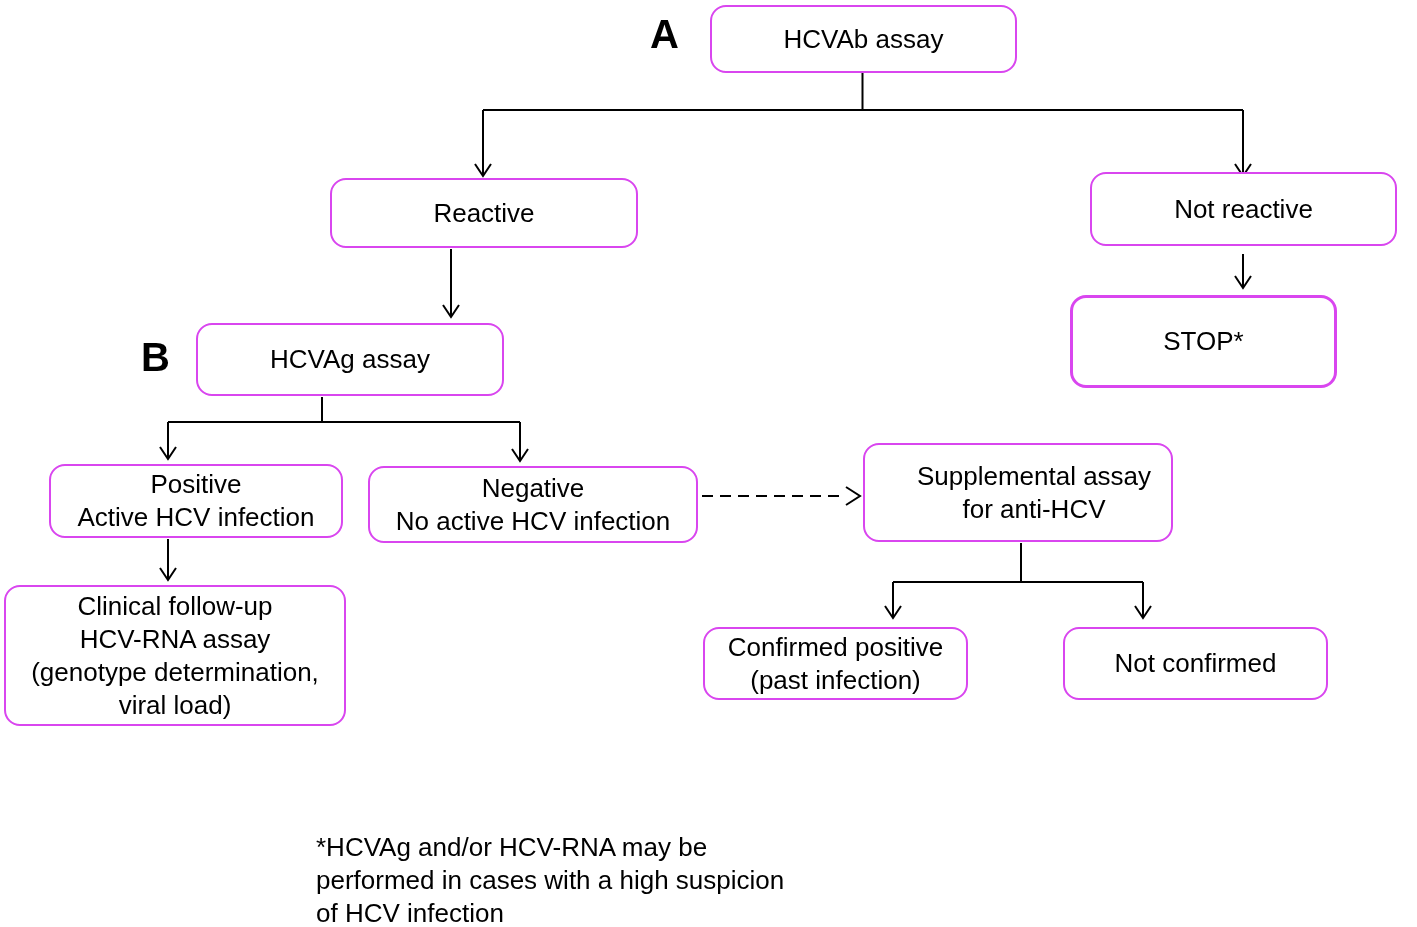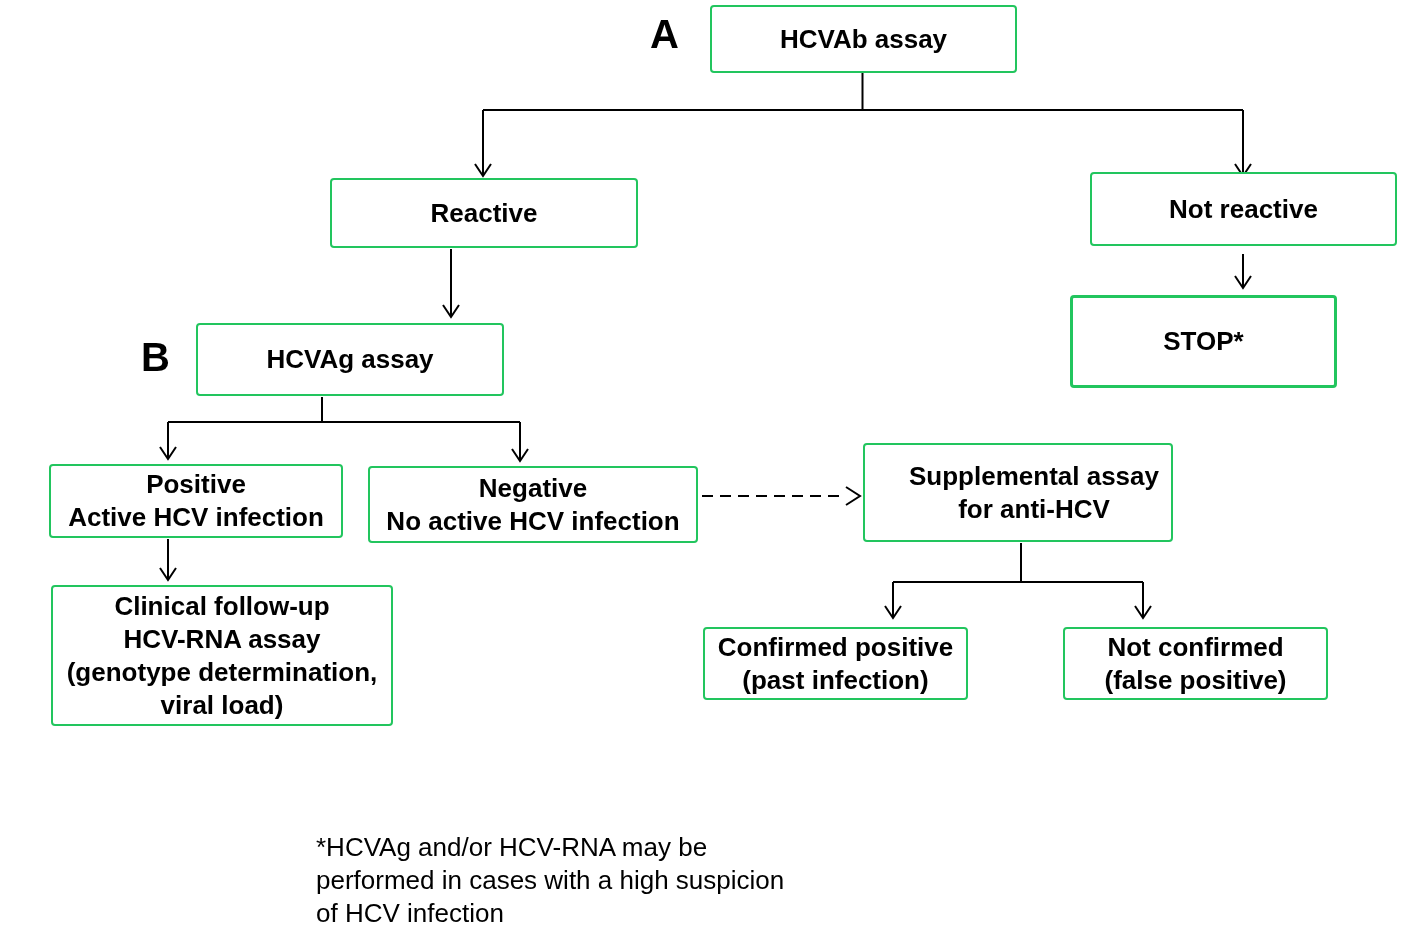--- a/index.html
+++ b/index.html
@@ -24,32 +24,31 @@
     height: 927px;
   }
   #connectors path, #connectors polyline {
     stroke: #000000;
     stroke-width: 2;
     fill: none;
   }
   .node {
     position: absolute;
     box-sizing: border-box;
-    border: 2px solid #22c55e;
-    border-radius: 4px;
+    border: 2px solid #d946ef;
+    border-radius: 16px;
     background: #ffffff;
     display: flex;
     flex-direction: column;
     align-items: center;
     justify-content: center;
     text-align: center;
     font-size: 26px;
     line-height: 33px;
     white-space: nowrap;
-    font-weight: bold;
   }
   .node.thick { border-width: 3px; }
   .node.medium { border-width: 2.5px; }
   .panel-label {
     position: absolute;
     font-size: 40px;
     font-weight: bold;
     line-height: 1;
   }
   #footnote {
@@ -144,40 +143,39 @@
   <div class="node medium" style="left:49px; top:464px; width:294px; height:74px;">
     <span>Positive</span>
     <span>Active HCV infection</span>
   </div>
 
   <div class="node" style="left:368px; top:466px; width:330px; height:77px;">
     <span>Negative</span>
     <span>No active HCV infection</span>
   </div>
 
-  <div class="node medium" style="left:4px; top:585px; width:342px; height:141px;margin-left:47px;">
+  <div class="node medium" style="left:4px; top:585px; width:342px; height:141px;">
     <span>Clinical follow-up</span>
     <span>HCV-RNA assay</span>
     <span>(genotype determination,</span>
     <span>viral load)</span>
   </div>
 
   <div class="node" style="left:863px; top:443px; width:310px; height:99px;padding-left:32px;">
     <span>Supplemental assay</span>
     <span>for anti-HCV</span>
   </div>
 
   <div class="node" style="left:703px; top:627px; width:265px; height:73px;">
     <span>Confirmed positive</span>
     <span>(past infection)</span>
   </div>
 
   <div class="node" style="left:1017px; top:627px; width:265px; height:73px;margin-left:46px;">
     <span>Not confirmed</span>
-    <span>(false positive)</span>
   </div>
 
   <div id="footnote">
     <div>*HCVAg and/or HCV-RNA may be</div>
     <div>performed in cases with a high suspicion</div>
     <div>of HCV infection</div>
   </div>
 
 </div>
 

